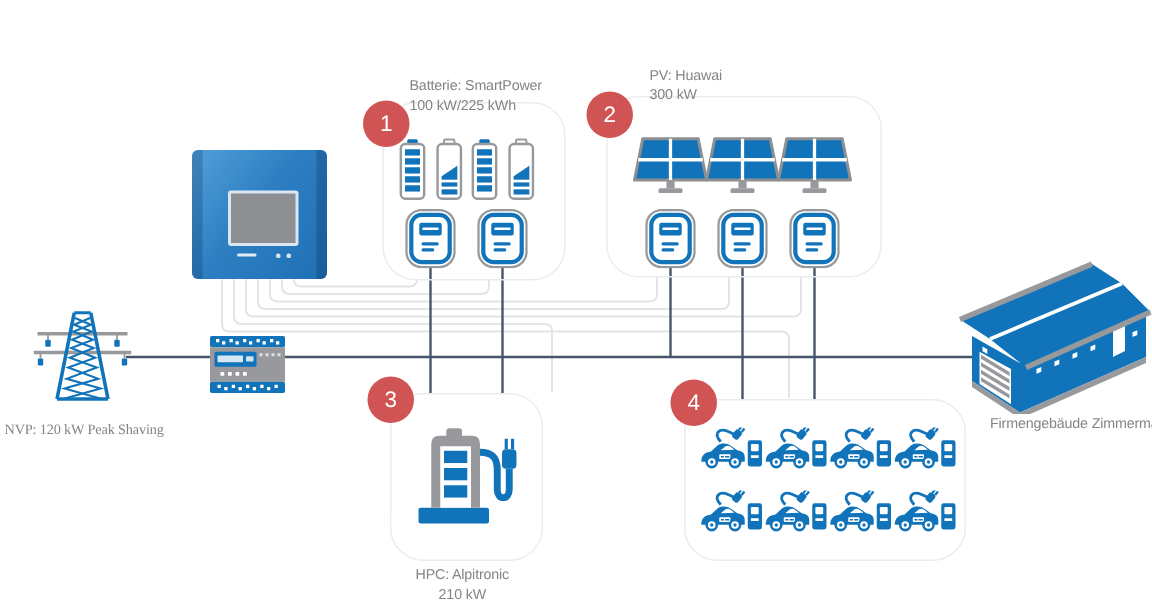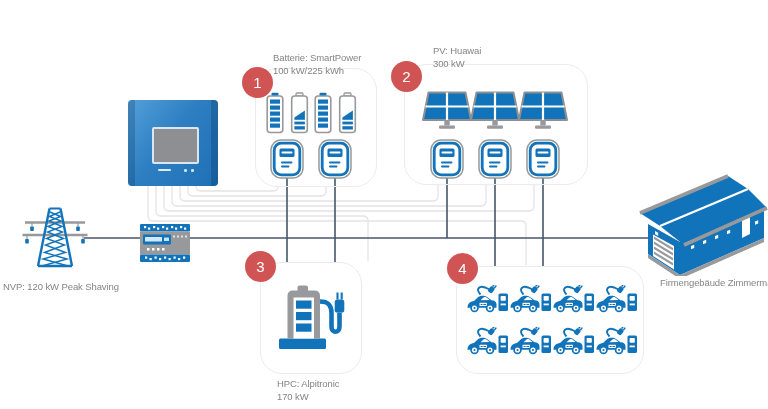--- a/index.html
+++ b/index.html
@@ -308,24 +308,24 @@
     </svg>
 
   <div class="lbl" style="left:273px;top:52px;">
     <span>Batterie: SmartPower</span>
     <span>100 kW/225 kWh</span>
   </div>
   <div class="lbl" style="left:433px;top:45px;">
     <span>PV: Huawai</span>
     <span>300 kW</span>
   </div>
-  <div class="lbl" style="left:277px;top:378px;">
+  <div class="lbl" style="left:277px;top:378px;text-align:center;">
     <span>HPC: Alpitronic</span>
-    <span>170 kW</span>
-  </div>
-  <div class="lbl" style="left:3px;top:281px;">
+    <span>210 kW</span>
+  </div>
+  <div class="lbl" style="left:3px;top:281px;font-family:Liberation Serif, serif;">
     <span>NVP: 120 kW Peak Shaving</span>
   </div>
   <div class="lbl" style="left:660px;top:277px;">
     <span>Firmengebäude Zimmermann</span>
   </div>
 
 </div>
 
 </body></html>

